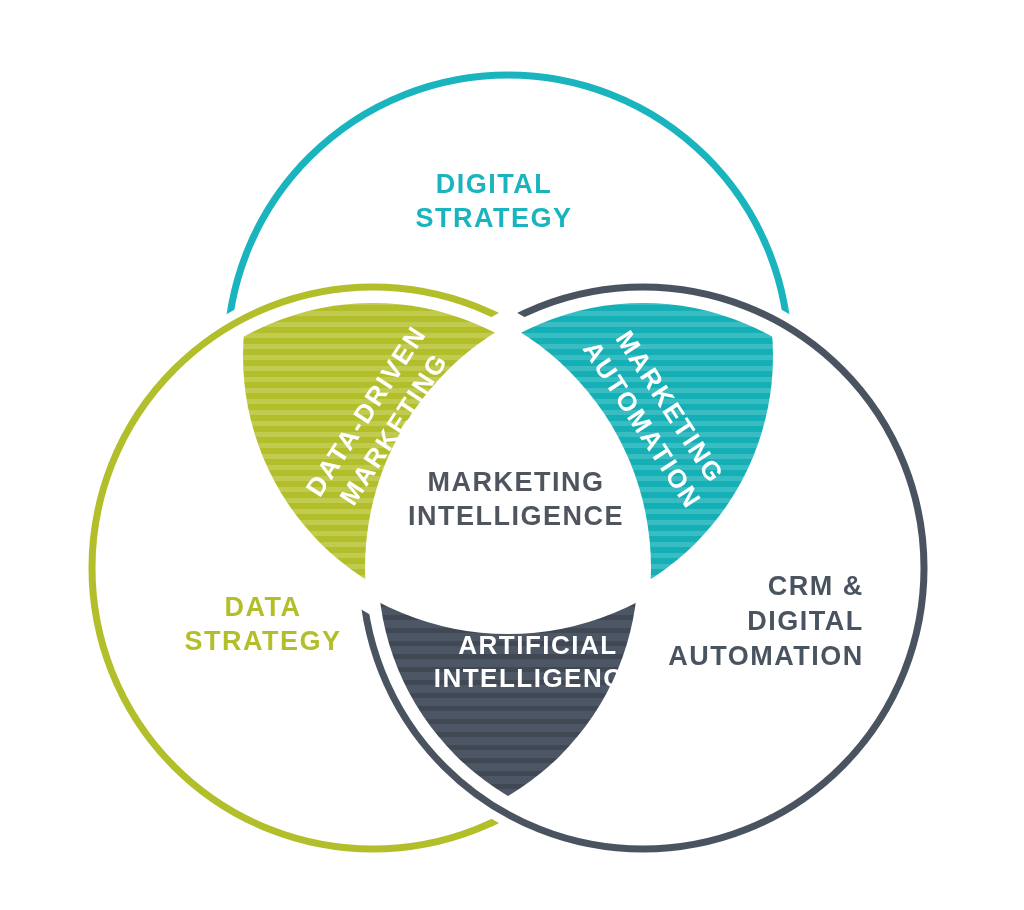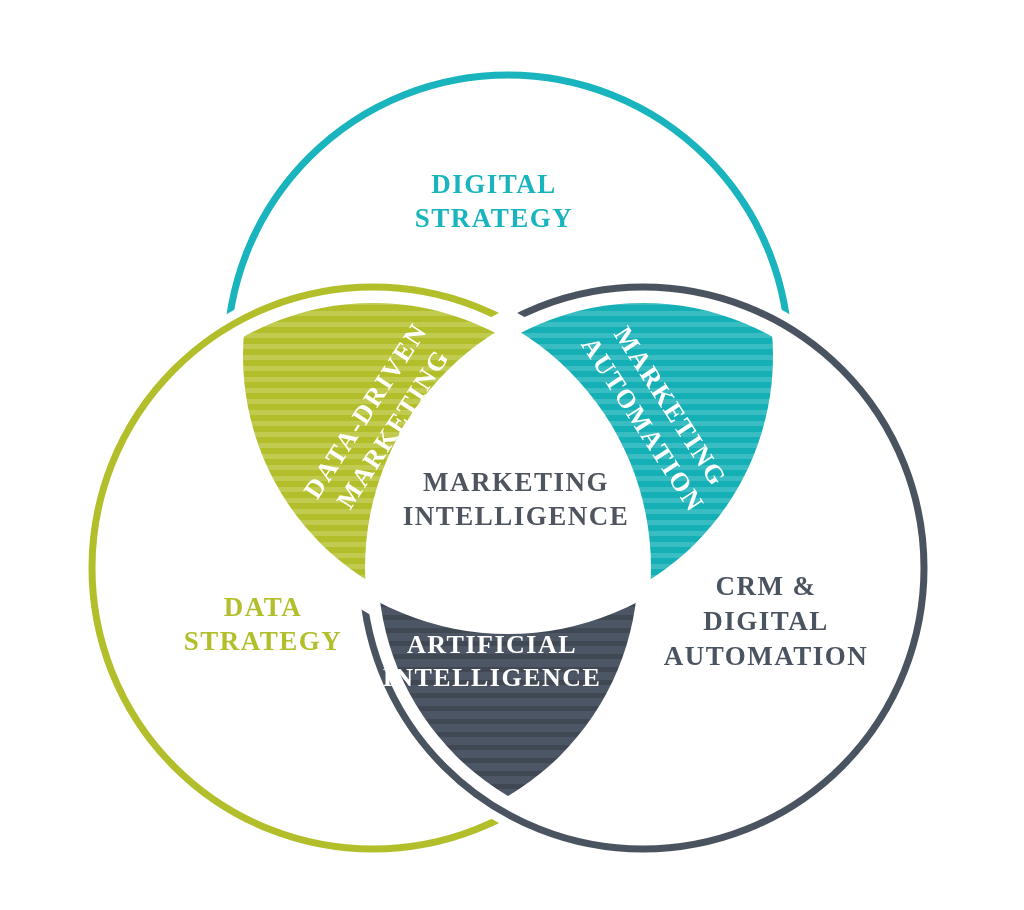--- a/index.html
+++ b/index.html
@@ -1,18 +1,18 @@
 <!DOCTYPE html>
 <html style="--teal_stroke: #19b4be; --teal_fill: #14b0b6; --teal_stripe: rgba(255,255,255,0.16); --green_stroke: #b2bf2a; --green_fill: #b2bf2a; --green_stripe: rgba(255,255,255,0.18); --dark_stroke: #4a5460; --dark_fill: #4c5664; --dark_stripe: rgba(0,0,0,0.16); --center_text: #4f555e; --white_text: #ffffff; --background: #ffffff;"><head>
 <meta charset="utf-8">
 <style>
   html,body{margin:0;padding:0;background:#ffffff;}
   .stage{
     position:relative;width:1024px;height:910px;overflow:hidden;
-    font-family:Liberation Serif, serif;
+    font-family:Liberation Sans, sans-serif;
   }
   .stage svg{position:absolute;left:0;top:0;}
   .ring{fill:none;stroke-width:7;}
   .ring-t{stroke:var(--teal_stroke);}
   .ring-g{stroke:var(--green_stroke);}
   .ring-d{stroke:var(--dark_stroke);}
   .fill-green{fill:var(--green_fill);}
   .fill-teal{fill:var(--teal_fill);}
   .fill-dark{fill:var(--dark_fill);}
   .stripe-green{fill:var(--green_stripe);}
@@ -23,21 +23,21 @@
     transform:translate(-50%,-50%);
     text-align:center;
     font-weight:700;
     font-size:27px;
     line-height:1.26;
     letter-spacing:1.5px;
     white-space:nowrap;
   }
   .lbl-digital{color:var(--teal_stroke);}
   .lbl-data{color:var(--green_stroke);}
-  .lbl-crm{color:var(--dark_stroke);line-height:1.3;}
+  .lbl-crm{color:var(--dark_stroke);line-height:1.3;text-align:right;}
   .lbl-center{color:var(--center_text);}
   .lbl-white{color:var(--white_text);font-size:26px;letter-spacing:2px;}
   .rot-left{transform:translate(-50%,-50%) rotate(-57deg);}
   .rot-right{transform:translate(-50%,-50%) rotate(57deg);}
 </style>
 </head>
 <body>
 
 <div class="stage">
 
@@ -142,18 +142,18 @@
   <div class="lbl lbl-white rot-right" style="left:656px;top:416px;">
     <div>MARKETING</div>
     <div>AUTOMATION</div>
   </div>
 
   <div class="lbl lbl-center" style="left:516px;top:499px;">
     <div>MARKETING</div>
     <div>INTELLIGENCE</div>
   </div>
 
-  <div class="lbl lbl-white" style="left:492px;top:662px;letter-spacing:1.5px;">
+  <div class="lbl lbl-white" style="left:538px;top:662px;letter-spacing:1.5px;">
     <div>ARTIFICIAL</div>
     <div>INTELLIGENCE</div>
   </div>
 
 </div>
 
 </body></html>

